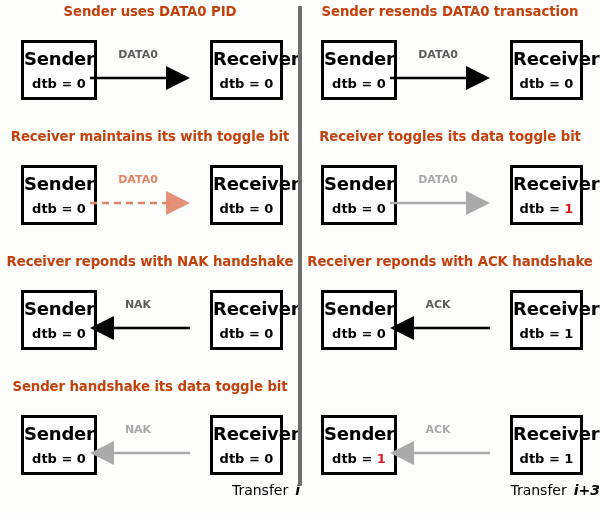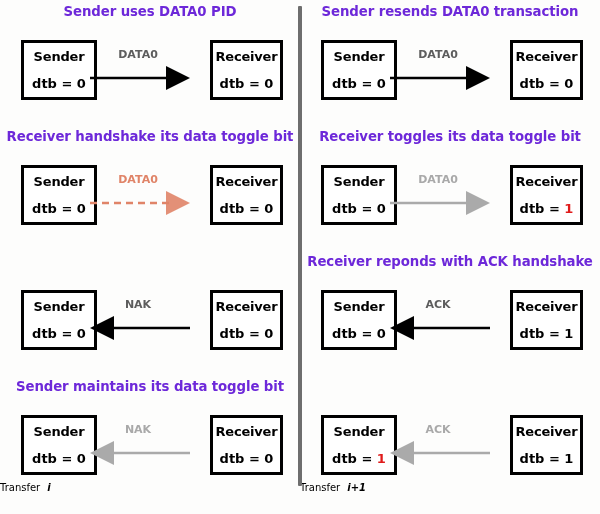--- a/index.html
+++ b/index.html
@@ -53,21 +53,21 @@
 
   .step-title {
     position: absolute;
     top: 4px;
     left: 0;
     width: 300px;
     text-align: center;
     font-size: 13.3px;
     font-weight: bold;
     letter-spacing: -0.1px;
-    color: #6d28d9;
+    color: #c2410c;
     white-space: nowrap;
   }
 
   
   .node {
     position: absolute;
     top: 40px;
     width: 76px;
     height: 60px;
     border: 3px solid #000;
@@ -76,21 +76,21 @@
     text-align: center;
   }
   .node.sender   { left: 21px; }
   .node.receiver { left: 182px; width: 73px; margin-left: 28px; }
 
   .node-name {
     position: absolute;
     top: 7px;
     left: 0;
     right: 0;
-    font-size: 13px;
+    font-size: 18px;
     font-weight: bold;
     line-height: 1;
     letter-spacing: -0.2px;
   }
   .node-state {
     position: absolute;
     top: 34px;
     left: 0;
     right: 0;
     font-size: 13px;
@@ -124,22 +124,22 @@
     height: 40px;
     overflow: visible;
   }
 
   
   .transfer-label {
     position: absolute;
     top: 482px;
     left: 0;
     width: 300px;
-    text-align: left;
-    font-size: 10px;
+    text-align: right;
+    font-size: 14px;
     color: #000;
     white-space: nowrap;
   }
   .transfer-label .idx {
     font-style: italic;
     font-weight: bold;
     margin-left: 7px;
   }
 </style>
 </head>
@@ -157,52 +157,53 @@
           <div class="node-name">Receiver</div>
           <div class="node-state"><span>dtb = </span><span>0</span></div>
         </div>
         <div class="arrow-label mid">DATA0</div>
         <svg class="arrow-svg" viewBox="0 0 100 24" width="100" height="24">
           <line x1="0" x2="80" y1="12" y2="12" stroke="#000000" stroke-width="2.6"></line>
           <polygon points="100,12 76,24 76,0" fill="#000000"></polygon>
         </svg>
       </div>
       <div class="step" style="top: 125px;">
-        <div class="step-title">Receiver handshake its data toggle bit</div>
+        <div class="step-title">Receiver maintains its with toggle bit</div>
         <div class="node sender">
           <div class="node-name">Sender</div>
           <div class="node-state"><span>dtb = </span><span>0</span></div>
         </div>
         <div class="node receiver">
           <div class="node-name">Receiver</div>
           <div class="node-state"><span>dtb = </span><span>0</span></div>
         </div>
         <div class="arrow-label coral">DATA0</div>
         <svg class="arrow-svg" viewBox="0 0 100 24" width="100" height="24">
           <line x1="0" x2="80" y1="12" y2="12" stroke="#e08468" stroke-width="2.4" stroke-dasharray="7 5"></line>
           <polygon points="100,12 76,24 76,0" fill="#e08468" fill-opacity="0.9"></polygon>
         </svg>
       </div>
       <div class="step" style="top: 250px;">
+        <div class="step-title">Receiver reponds with NAK handshake</div>
         <div class="node sender">
           <div class="node-name">Sender</div>
           <div class="node-state"><span>dtb = </span><span>0</span></div>
         </div>
         <div class="node receiver">
           <div class="node-name">Receiver</div>
           <div class="node-state"><span>dtb = </span><span>0</span></div>
         </div>
         <div class="arrow-label mid">NAK</div>
         <svg class="arrow-svg" viewBox="0 0 100 24" width="100" height="24">
           <line x1="100" x2="20" y1="12" y2="12" stroke="#000000" stroke-width="2.6"></line>
           <polygon points="0,12 24,24 24,0" fill="#000000"></polygon>
         </svg>
       </div>
       <div class="step" style="top: 375px;">
-        <div class="step-title">Sender maintains its data toggle bit</div>
+        <div class="step-title">Sender handshake its data toggle bit</div>
         <div class="node sender">
           <div class="node-name">Sender</div>
           <div class="node-state"><span>dtb = </span><span>0</span></div>
         </div>
         <div class="node receiver">
           <div class="node-name">Receiver</div>
           <div class="node-state"><span>dtb = </span><span>0</span></div>
         </div>
         <div class="arrow-label dim">NAK</div>
         <svg class="arrow-svg" viewBox="0 0 100 24" width="100" height="24">
@@ -269,16 +270,16 @@
         <div class="node receiver">
           <div class="node-name">Receiver</div>
           <div class="node-state"><span>dtb = </span><span>1</span></div>
         </div>
         <div class="arrow-label dim">ACK</div>
         <svg class="arrow-svg" viewBox="0 0 100 24" width="100" height="24">
           <line x1="100" x2="20" y1="12" y2="12" stroke="#aaaaaa" stroke-width="2.6"></line>
           <polygon points="0,12 24,24 24,0" fill="#aaaaaa"></polygon>
         </svg>
       </div>
-      <div class="transfer-label"><span>Transfer</span><span class="idx">i+1</span></div>
+      <div class="transfer-label"><span>Transfer</span><span class="idx">i+3</span></div>
     </div>
     <div class="divider"></div>
   </div>
 
 </body></html>

